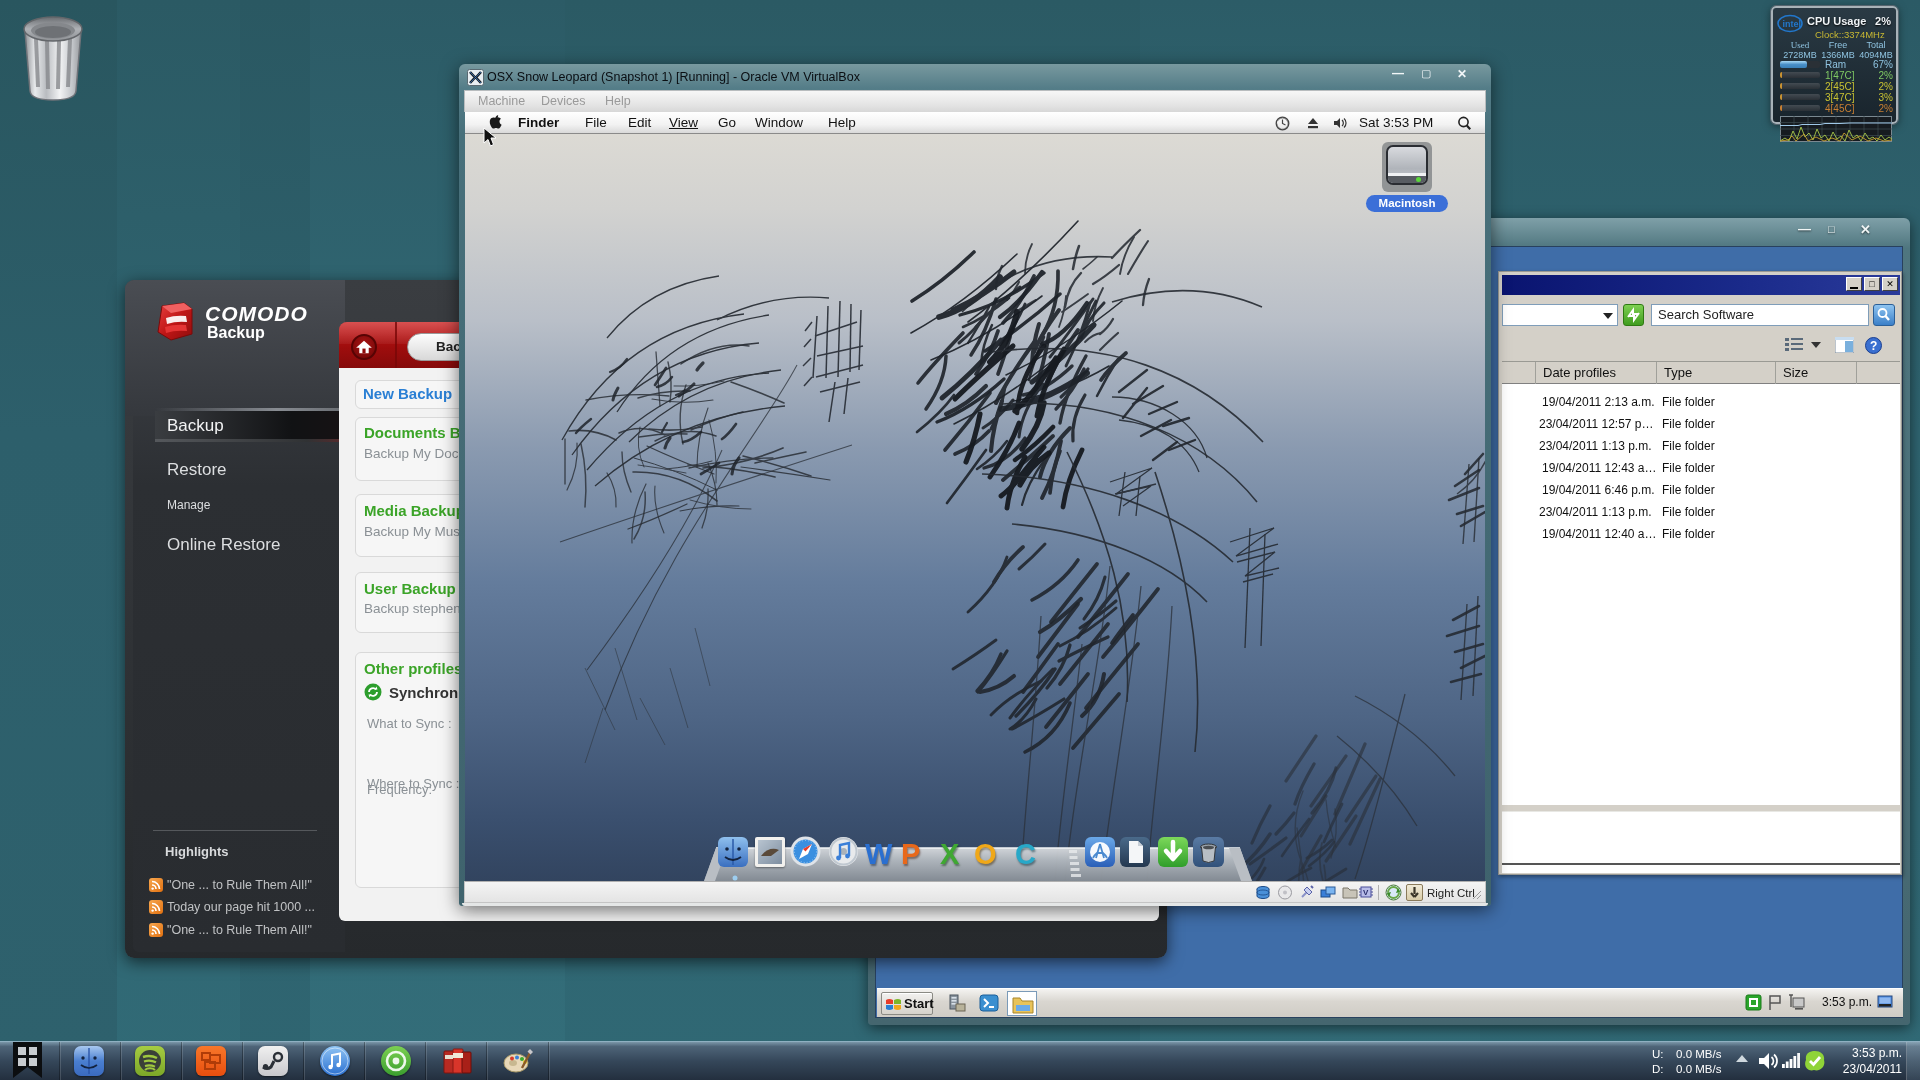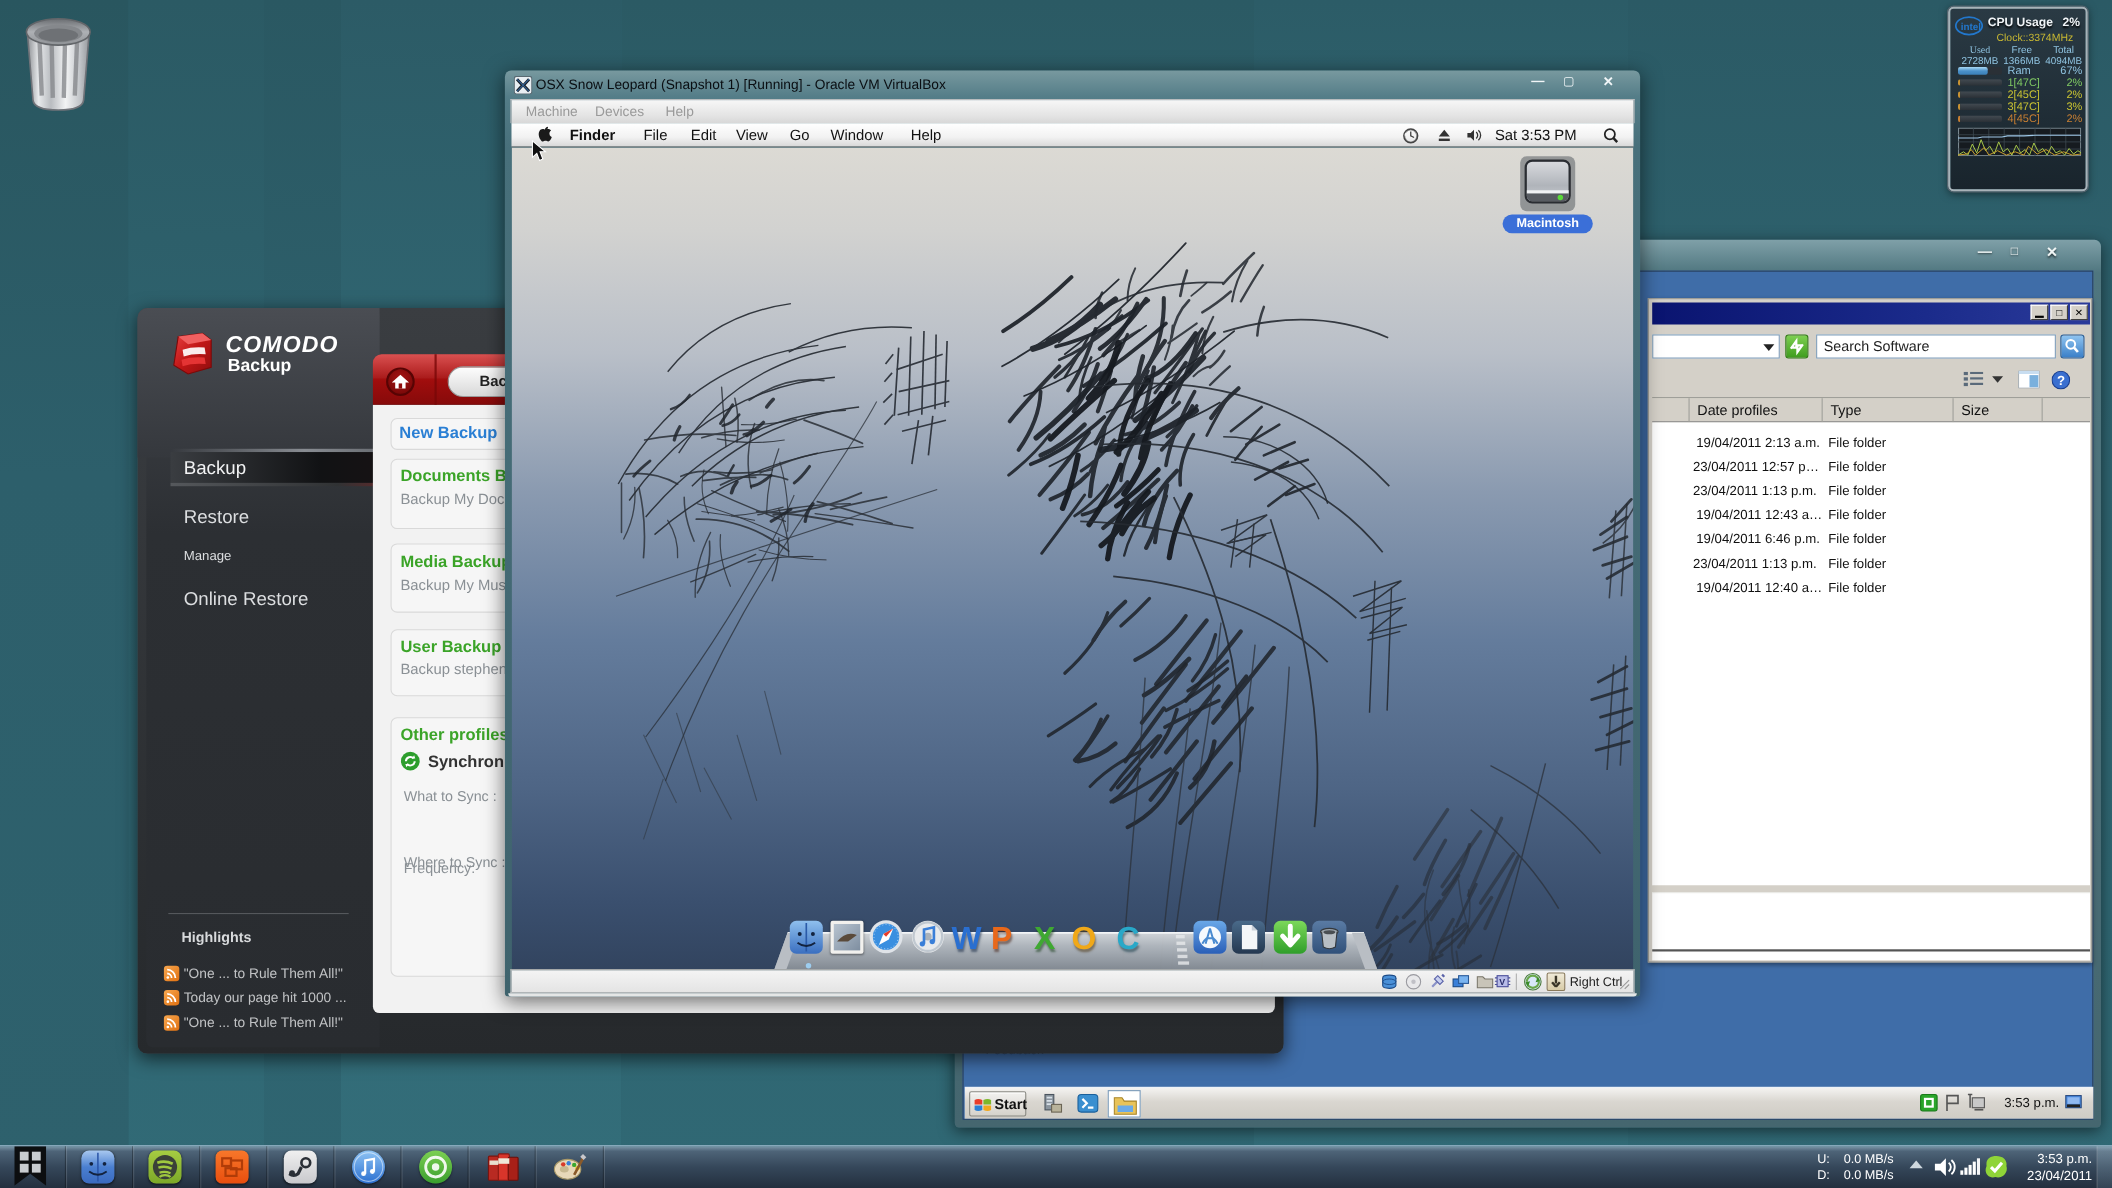--- a/index.html
+++ b/index.html
@@ -39,21 +39,21 @@
 <line x1="16" y1="30" x2="18" y2="78"></line>
       <line x1="27" y1="32" x2="28" y2="80"></line>
       <line x1="39" y1="32" x2="38" y2="80"></line>
       <line x1="50" y1="30" x2="48" y2="78"></line>
 </g>
 <ellipse cx="33" cy="20" rx="29" ry="12" fill="url(#tg2)" stroke="#63666a" stroke-width="1.5"></ellipse>
 <ellipse cx="33" cy="21.5" rx="22" ry="8" fill="#85888c"></ellipse>
 <ellipse cx="33" cy="23" rx="18" ry="6" fill="#6e7175"></ellipse>
 </svg>
 
-<div class="abs" id="gadget" style="left:1771px;top:6px;width:127px;height:168px;background:linear-gradient(180deg,rgba(42,56,66,.94),rgba(24,34,42,.96));border:2px solid #a8b2b8;outline:1px solid #55646e;border-radius:5px;box-shadow:0 2px 8px rgba(0,0,0,.5);color:#8fc3e0;">
+<div class="abs" id="gadget" style="left:1771px;top:6px;width:127px;height:118px;background:linear-gradient(180deg,rgba(42,56,66,.94),rgba(24,34,42,.96));border:2px solid #a8b2b8;outline:1px solid #55646e;border-radius:5px;box-shadow:0 2px 8px rgba(0,0,0,.5);color:#8fc3e0;">
 <svg class="abs" style="left:4px;top:6px;" width="26" height="19" viewBox="0 0 26 19">
       <ellipse cx="13" cy="9.5" rx="12" ry="8" fill="none" stroke="#2277cc" stroke-width="1.6"></ellipse>
       <text x="5.5" y="13" font-size="9" fill="#2277cc" font-weight="bold">intel</text>
     </svg>
 <div class="abs" style="left:34px;top:7px;width:88px;color:#f0f4f7;font-size:11px;font-weight:bold;text-shadow:0 1px 2px #000;">CPU Usage<span class="abs" style="right:4px;">2%</span></div>
 <div class="abs" style="left:42px;top:21px;width:80px;color:#c8b832;font-size:9.5px;">Clock::3374MHz</div>
 <div class="abs" style="left:0px;top:32px;width:127px;font-size:9px;">
       <span class="abs" style="left:8px;width:38px;text-align:center;font-family:Liberation Serif, serif;">Used</span>
       <span class="abs" style="left:46px;width:38px;text-align:center;">Free</span>
       <span class="abs" style="left:84px;width:38px;text-align:center;">Total</span>
@@ -363,21 +363,21 @@
   </div>
 
   <div class="abs" style="left:6px;top:48px;width:1020px;height:22px;background:linear-gradient(180deg,#ffffff,#f2f2f2 60%,#d9d9d9);border-bottom:1px solid #8a8a8a;font-size:13.5px;color:#111;">
     <svg class="abs" style="left:24px;top:3px;" width="15" height="16" viewBox="0 0 15 16">
         <path d="M11.3,8.6c0-2.1,1.7-3.1,1.8-3.2c-1-1.4-2.5-1.6-3-1.6c-1.3-0.1-2.5,0.8-3.1,0.8S5.3,3.8,4.2,3.8C2.7,3.9,1.3,4.7,0.6,6c-1.5,2.7-0.4,6.6,1.1,8.8c0.7,1.1,1.6,2.3,2.7,2.2c1.1,0,1.5-0.7,2.8-0.7s1.7,0.7,2.8,0.7c1.2,0,1.9-1.1,2.6-2.1c0.8-1.2,1.2-2.4,1.2-2.5C13.8,12.3,11.3,11.4,11.3,8.6z" transform="scale(0.85) translate(1,-1)" fill="#1a1a1a"></path>
         <path d="M8.9,2.1C9.5,1.4,9.9,0.4,9.8,-0.6C9,-0.6,7.9,0,7.3,0.7C6.7,1.3,6.2,2.3,6.3,3.3C7.2,3.4,8.3,2.8,8.9,2.1z" transform="scale(0.85) translate(1,1)" fill="#1a1a1a"></path>
       </svg>
     <span class="abs" style="left:53px;top:3px;font-weight:bold;">Finder</span>
     <span class="abs" style="left:120px;top:3px;">File</span>
     <span class="abs" style="left:163px;top:3px;">Edit</span>
-    <span class="abs" style="left:204px;top:3px;">View</span>
+    <span class="abs" style="left:204px;top:3px;text-decoration:underline;">View</span>
     <span class="abs" style="left:253px;top:3px;">Go</span>
     <span class="abs" style="left:290px;top:3px;">Window</span>
     <span class="abs" style="left:363px;top:3px;">Help</span>
     <svg class="abs" style="left:810px;top:4px;" width="15" height="15" viewBox="0 0 15 15">
         <circle cx="7.5" cy="7.5" r="6.3" fill="none" stroke="#444" stroke-width="1.3"></circle>
         <path d="M7.5,3.5 L7.5,7.5 L10.5,9" stroke="#444" stroke-width="1.2" fill="none"></path>
         <path d="M2,7.5 a5.5,5.5 0 1 0 1,-3" stroke="#444" stroke-width="1" fill="none" opacity="0.5"></path>
       </svg>
     <svg class="abs" style="left:841px;top:5px;" width="14" height="13" viewBox="0 0 14 13">
         <path d="M7,1 L12,7 2,7 Z" fill="#333"></path>

